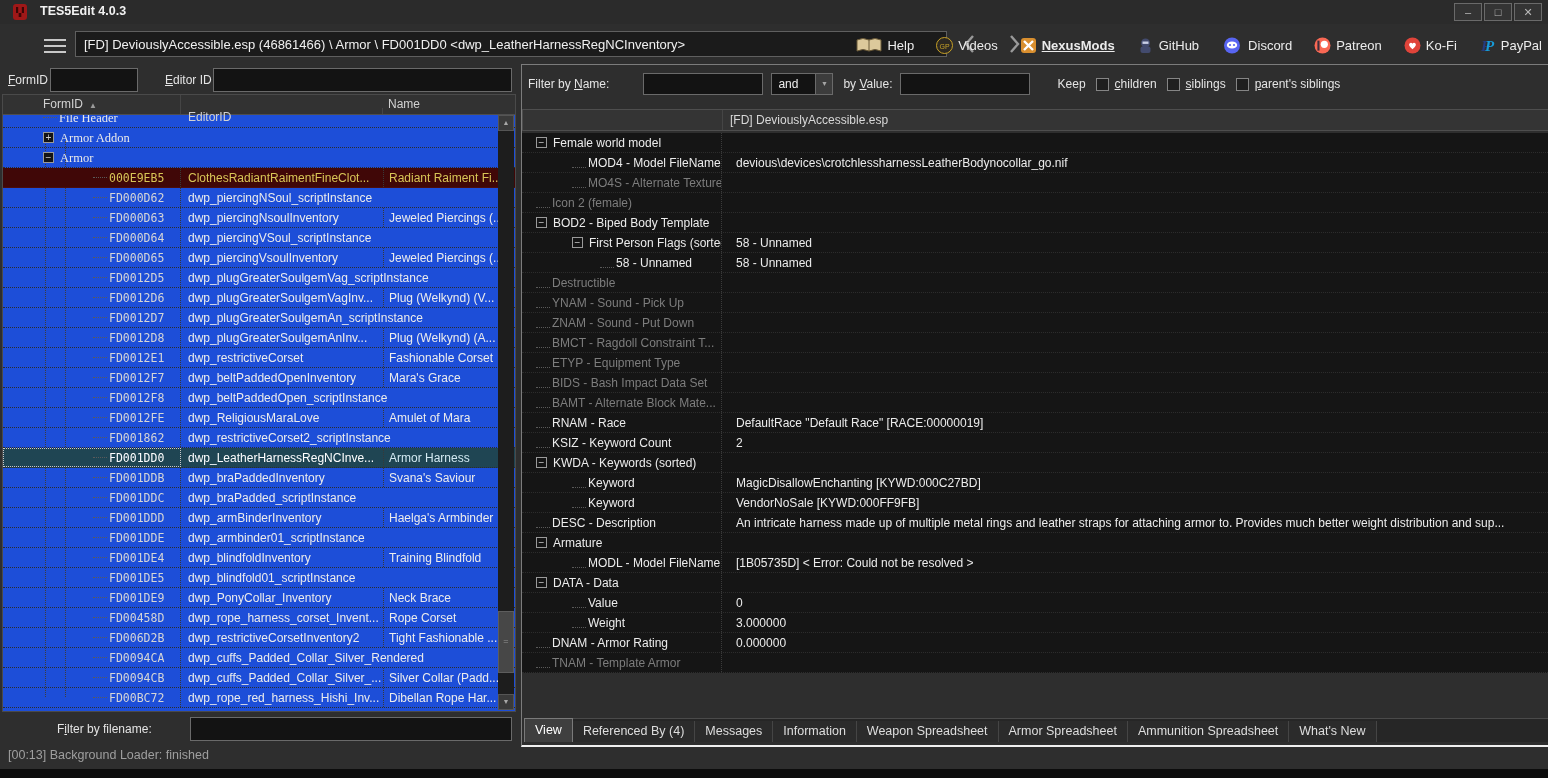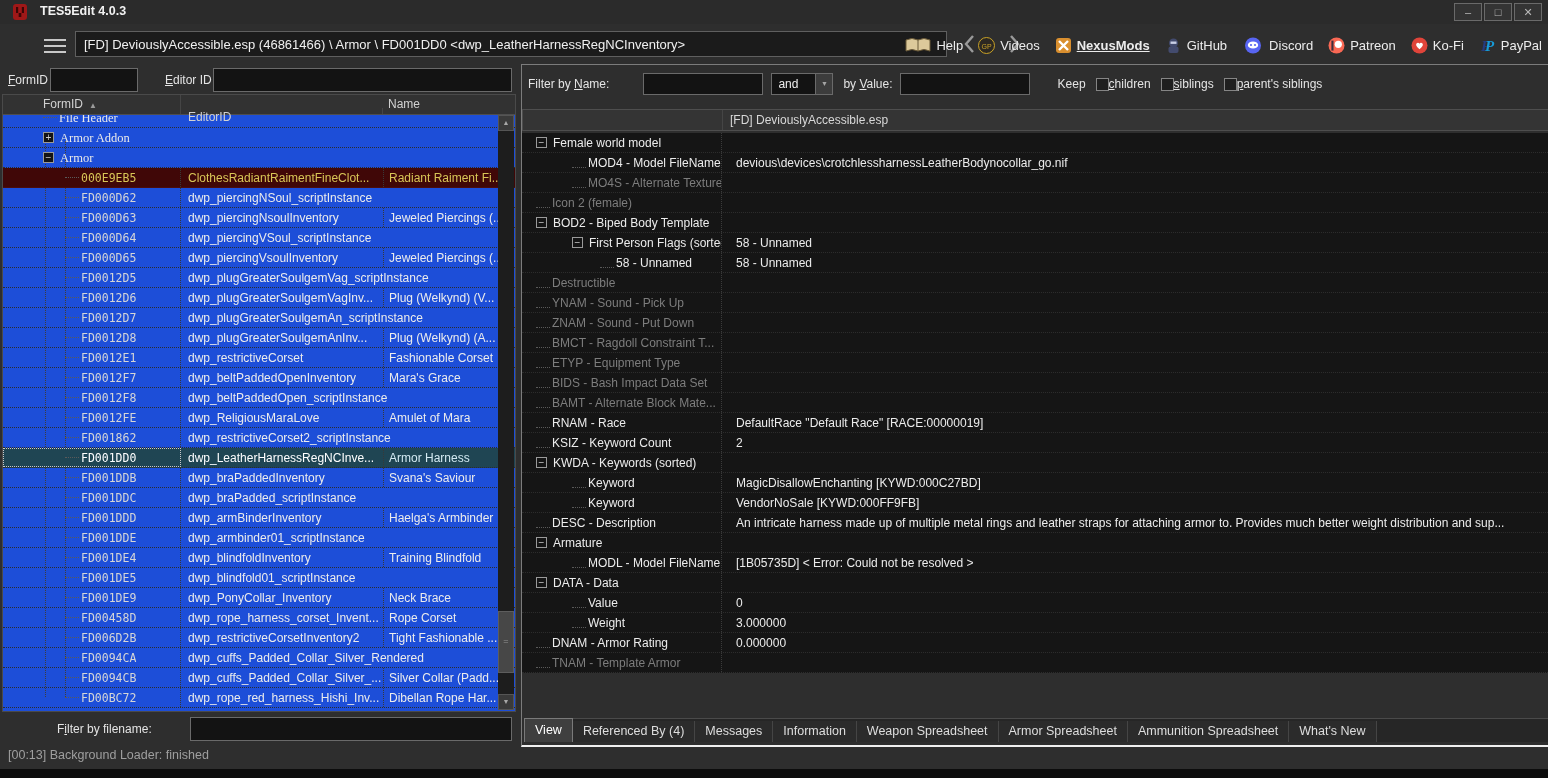--- a/index.html
+++ b/index.html
@@ -20,21 +20,21 @@
             display:flex; align-items:center; justify-content:center; font-size:11px; line-height:1; }
 
   
   .toolbar { position:absolute; top:28px; left:8px; right:0; height:34px;margin-left:23px; }
   .hamburger { position:absolute; left:12px; top:9px; width:24px; height:18px; cursor:pointer; }
   .addressbar { position:absolute; left:44px; top:3px; width:872px; height:26px; background:#1b1b1b;
                 border:1px solid #5f5f5f; color:#f0f0f0; font-size:13px; padding:0 8px;
                 font-family:"Liberation Sans", sans-serif; }
   .navarrows { position:absolute; left:928px; top:4px; display:flex; gap:22px; }
   .navarrow { width:22px; height:24px; color:#9a9a9a; }
-  .links { position:absolute; right:6px; top:4px; height:26px; display:flex; gap:15px; }
+  .links { position:absolute; right:6px; top:4px; height:26px; display:flex; gap:22px; }
   .navlink { display:flex; align-items:center; gap:5px; color:#ececec; font-size:13px; cursor:pointer; white-space:nowrap; }
   .navlink.nexus span { font-weight:bold; text-decoration:underline; }
   .icon17 { width:17px; height:17px; display:block; }
 
   
   .lp-filterrow { position:absolute; top:68px; left:0; width:518px; height:26px; }
   .lp-filterrow label { position:absolute; top:5px; color:#e4e4e4; }
   #lbl-formid { left:8px; }
   #inp-formid { position:absolute; left:50px; top:0; width:88px; height:24px; }
   #lbl-editorid { left:165px; }
@@ -57,21 +57,21 @@
   .trow { height:20px; line-height:20px; display:flex; white-space:nowrap;
           border-bottom:1px dotted #2c2c2c; position:relative; }
   .trow.clipped { height:13px; overflow:hidden; }
   .trow.clipped .glabel, .trow.clipped .twig { margin-top:-7px; }
   .trow.group { padding-left:40px; }
   .trow.clipped { padding-left:40px; }
   .box { display:inline-block; width:11px; height:11px; border:1px solid #9a9a9a; background:#141414;
          color:#cfcfcf; font-size:10px; line-height:9px; text-align:center; margin:4px 6px 0 0; flex:none; }
   .glabel { color:#eaeaea; font-size:12.5px;font-family:Liberation Serif, serif; }
   .twig { display:inline-block; width:14px; height:10px; border-bottom:1px dotted #5a5a5a; margin-right:2px; flex:none; }
-  .cf { width:178px; flex:none; padding-left:62px; display:flex; border-right:1px dotted #383838; }
+  .cf { width:178px; flex:none; padding-left:90px; display:flex; border-right:1px dotted #383838; }
   .ftext { font-family:"DejaVu Sans Mono", monospace; font-size:11.5px; color:#d6d6d6; line-height:20px; }
   .ce { width:202px; flex:none; padding-left:7px; color:#ececec; overflow:visible; }
   .cn { flex:1; padding-left:5px; color:#ececec; overflow:hidden; }
   .cn.has { border-left:1px dotted #383838; }
   .trow.red { background:var(--c-conflict_bg); border-bottom:1px solid #4b0d0d; }
   .trow.red .ftext, .trow.red .ce, .trow.red .cn { color:var(--c-conflict_text); }
   .trow.sel { background:var(--c-selected_bg); }
   .trow.sel .ftext, .trow.sel .ce { color:#ffffff; }
   .trow.sel .cn { color:#d3e9f2; }
   .trow.sel .cf { outline:1px dotted #c9c9c9; outline-offset:-1px; }
@@ -98,21 +98,21 @@
   .rp-filter .lab { color:#e4e4e4; white-space:nowrap; }
   #inp-fname { width:120px; height:22px; margin-left:34px; }
   .opbox { display:flex; margin-left:8px; }
   .opval { width:45px; height:22px; background:#131313; border:1px solid #6a6a6a; color:#eee;
            line-height:20px; padding-left:6px; }
   .oparrow { width:17px; height:22px; background:#3c3c3c; border:1px solid #6a6a6a; border-left:none;
              color:#a5a5a5; font-size:7px; text-align:center; line-height:20px; }
   #lbl-value { margin-left:10px; }
   #inp-fvalue { width:130px; height:22px; margin-left:7px; }
   #lbl-keep { margin-left:28px; }
-  .cbgroup { display:flex; align-items:center; margin-left:10px; }
+  .cbgroup { display:flex; align-items:center; gap:6px; margin-left:10px; }
   .cbx { width:13px; height:13px; border:1px solid #858585; background:#1f1f1f; flex:none; }
   .cblabel { color:#e4e4e4; white-space:nowrap; }
   #lbl-legend { position:absolute; right:20px; top:10px; color:#e4e4e4; cursor:pointer; }
 
   .dheader { position:absolute; left:0; top:44px; right:18px; height:22px; background:#343434;
              border:1px solid #4e4e4e; display:flex; color:#d8d8d8; }
   .dheader .hc1 { width:200px; border-right:1px solid #454545; }
   .dheader .hc2 { flex:1; padding-left:7px; line-height:20px; }
 
   #detail-rows { position:absolute; left:0; top:68px; right:18px; background:#151515; }

